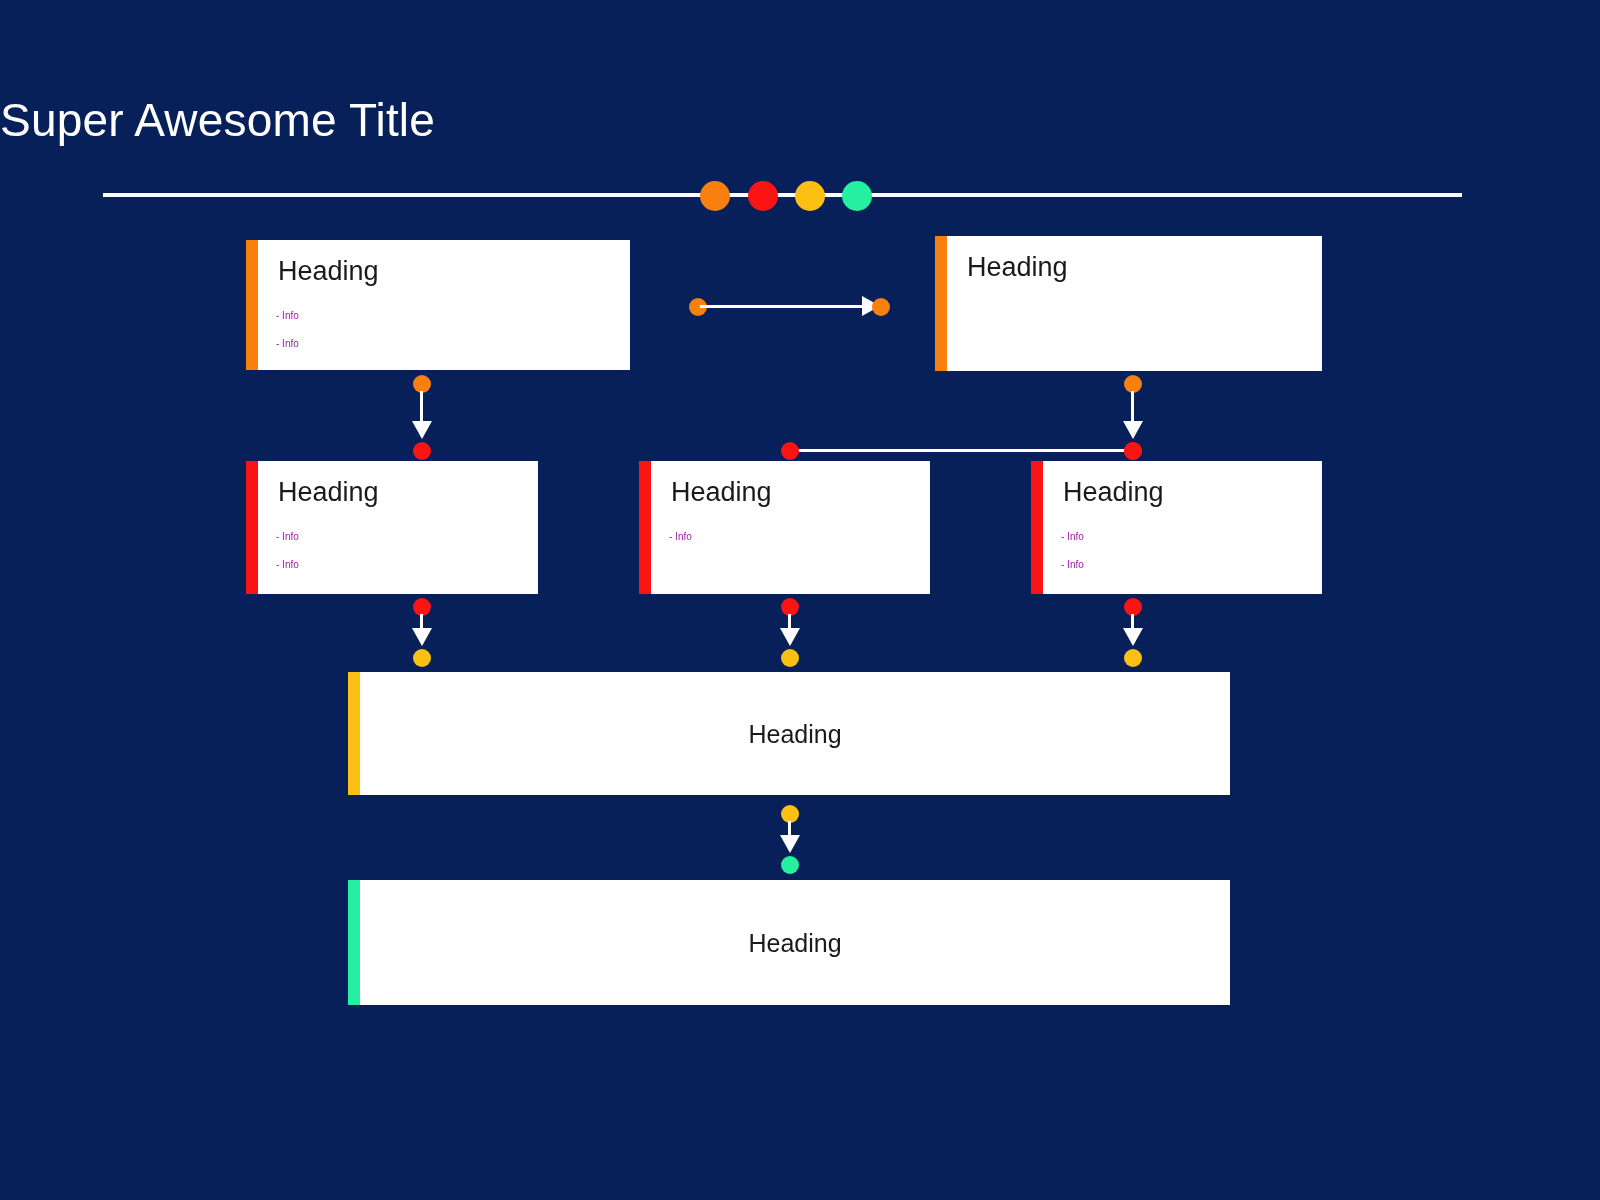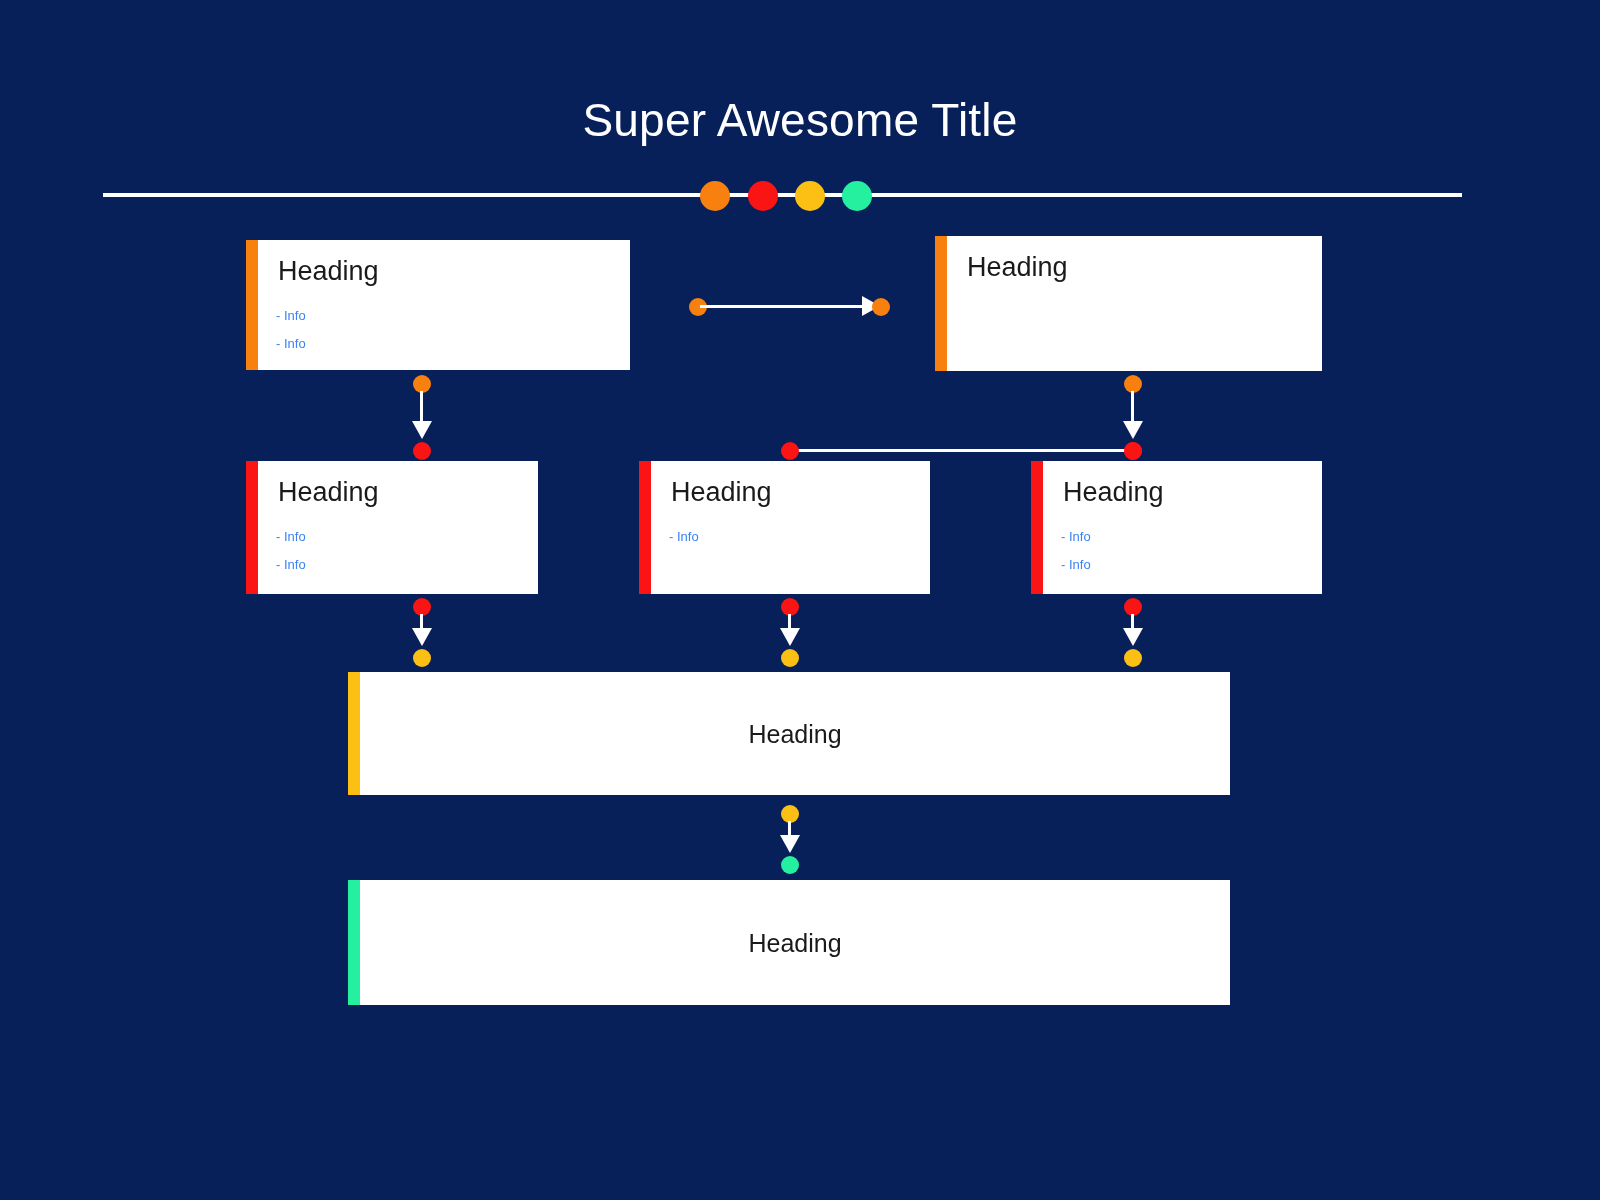--- a/index.html
+++ b/index.html
@@ -19,21 +19,20 @@
     height: 1200px;
     background: #07205a;
   }
 
   
   .title {
     position: absolute;
     left: 0;
     top: 92px;
     width: 1600px;
-    text-align: center;
     color: #ffffff;
     font-size: 46px;
     font-weight: 400;
     letter-spacing: 0.2px;
     line-height: 56px;
     white-space: nowrap;
   }
 
   
   .divider-rule {
@@ -75,22 +74,22 @@
   }
   .card .info-list {
     position: absolute;
     left: 30px;
     top: 62px;
     margin: 0;
     padding: 0;
     list-style: none;
   }
   .card .info-list li {
-    font-size: 13px;
-    color: #3b82f6;
+    font-size: 10px;
+    color: #a21caf;
     line-height: 28px;
     white-space: nowrap;
   }
   .card.wide .card-heading-center {
     position: absolute;
     left: 12px;
     right: 0;
     top: 50%;
     transform: translateY(-50%);
     text-align: center;

